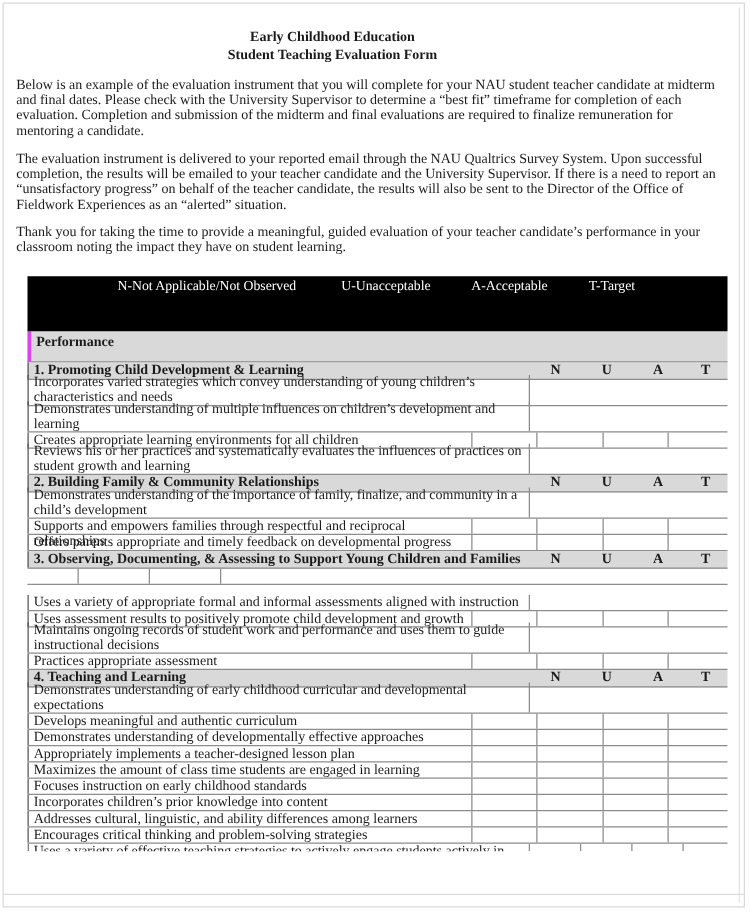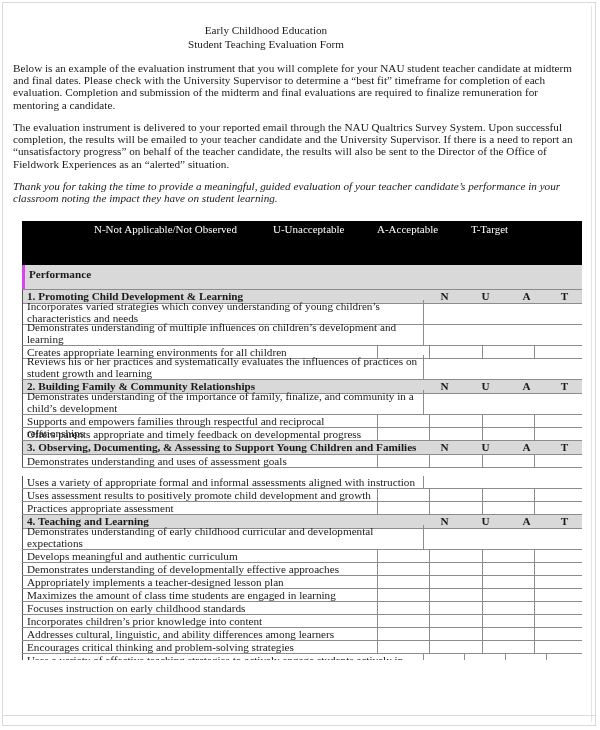--- a/index.html
+++ b/index.html
@@ -1,26 +1,26 @@
 <!DOCTYPE html>
 <html><head>
 <meta charset="utf-8">
 <style>
   html, body { margin: 0; padding: 0; background: #ffffff; }
   body { width: 600px; height: 730px; overflow: hidden; position: relative; font-family: "Liberation Serif", serif; color: #1a1a1a; }
   .frame { position: absolute; left: 2px; top: 2px; width: 594px; height: 724px; border: 1px solid #d9d9d9; box-sizing: border-box; background: #fff; }
   .frame-right { position: absolute; right: 8px; top: 6px; width: 1px; height: 716px; background: #e4e4e4; }
   .frame-bottom { position: absolute; left: 2px; top: 715px; width: 594px; height: 1px; background: #dcdcdc; }
-  .title { position: absolute; left: 0; width: 532px; text-align: center; font-weight: normal; font-size: 11.2px; line-height: 13px; }
+  .title { position: absolute; left: 0; width: 532px; text-align: center; font-weight: bold; font-size: 11.2px; line-height: 13px; }
   .t1 { top: 24px; }
   .t2 { top: 38px; }
   .para { position: absolute; left: 13px; width: 560px; font-size: 11.2px; line-height: 12.2px; margin: 0; }
   .p1 { top: 62px; }
   .p2 { top: 121px; }
-  .p3 { top: 180px; font-style: italic; }
+  .p3 { top: 180px; }
 
   .table { position: absolute; left: 22px; top: 221px; width: 560px; }
   .legend-band { height: 44px; background: #000; color: #fff; font-size: 11px; position: relative; }
   .legend-band span { position: absolute; top: 2px; }
   .perf-row { height: 25px; background: #d9d9d9; border-bottom: 1px solid #8c8c8c; font-weight: bold; font-size: 11.2px; box-sizing: border-box; padding: 3px 0 0 4px; border-left: 3px solid #d946ef; }
   .row { display: flex; box-sizing: border-box; border-bottom: 1px solid #8c8c8c; font-size: 11.2px; line-height: 12.2px; }
   .row .label { width: 402px; box-sizing: border-box; padding: 0 4px; border-left: 1px solid #555; border-right: 1px solid #8c8c8c; }
   .row .cell { width: 41px; box-sizing: border-box; border-right: 1px solid #8c8c8c; text-align: center; }
   .row .cell:last-child { width: 35px; border-right: none; }
   .sec { background: #d9d9d9; font-weight: bold; height: 14px; }
@@ -119,35 +119,41 @@
         <div class="cell"></div>
       </div>
       <div class="row sec">
         <div class="label">3. Observing, Documenting, &amp; Assessing to Support Young Children and Families</div>
         <div class="cell">N</div>
         <div class="cell">U</div>
         <div class="cell">A</div>
         <div class="cell">T</div>
       </div>
       <div class="row item single">
-        <div class="label">Demonstrates understanding and uses of assessment goals</div>
         <div class="cell"></div>
         <div class="cell"></div>
         <div class="cell"></div>
         <div class="cell"></div>
       </div>
       <div class="row item double">
         <div class="label">Uses a variety of appropriate formal and informal assessments aligned with instruction</div>
         <div class="cell"></div>
         <div class="cell"></div>
         <div class="cell"></div>
         <div class="cell"></div>
       </div>
       <div class="row item single">
         <div class="label">Uses assessment results to positively promote child development and growth</div>
+        <div class="cell"></div>
+        <div class="cell"></div>
+        <div class="cell"></div>
+        <div class="cell"></div>
+      </div>
+      <div class="row item double">
+        <div class="label">Maintains ongoing records of student work and performance and uses them to guide instructional decisions</div>
         <div class="cell"></div>
         <div class="cell"></div>
         <div class="cell"></div>
         <div class="cell"></div>
       </div>
       <div class="row item single">
         <div class="label">Practices appropriate assessment</div>
         <div class="cell"></div>
         <div class="cell"></div>
         <div class="cell"></div>

